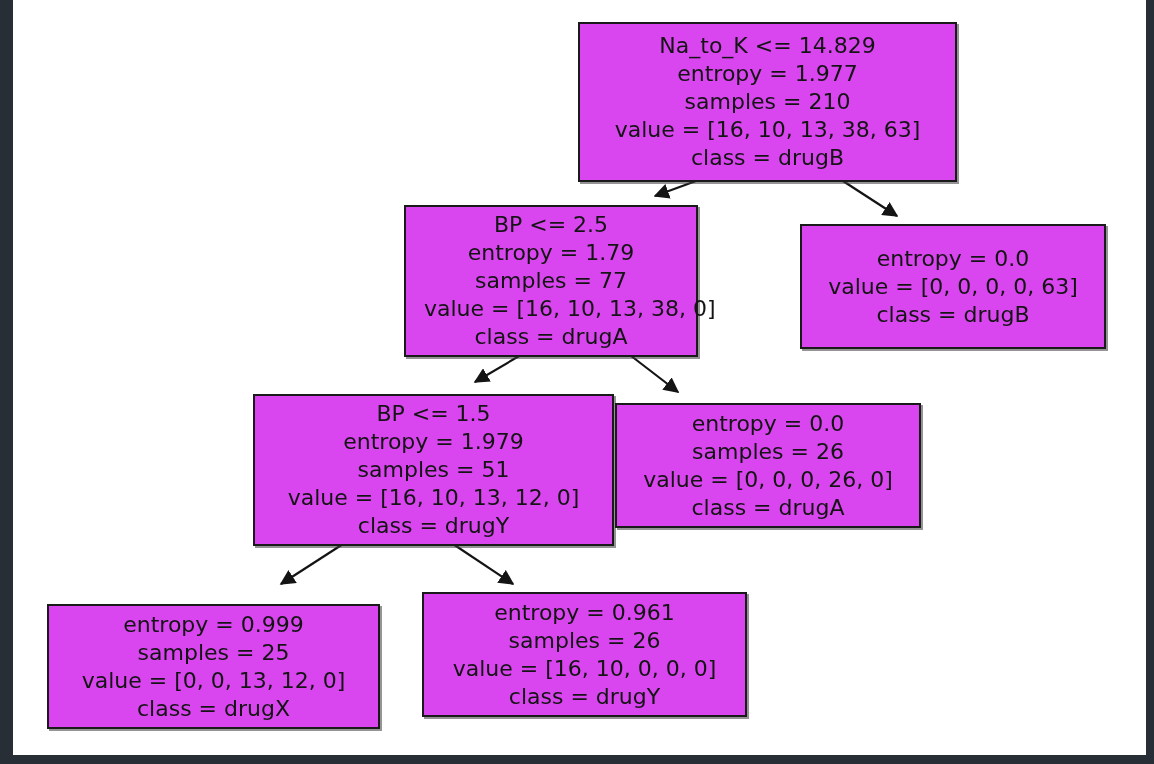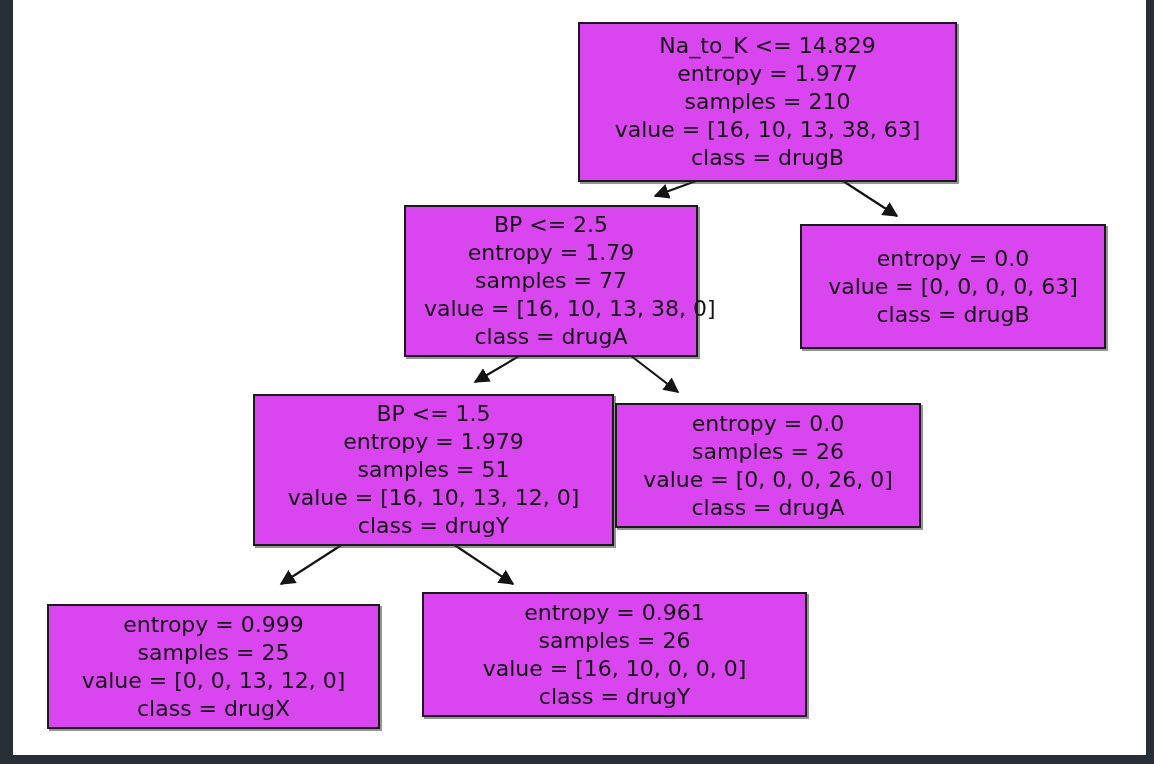--- a/index.html
+++ b/index.html
@@ -113,20 +113,20 @@
     <div class="node-line">class = drugA</div>
   </div>
 
   <div class="tree-node" style="left:34px; top:592px; width:333px; height:125px;margin-top:12px;">
     <div class="node-line">entropy = 0.999</div>
     <div class="node-line">samples = 25</div>
     <div class="node-line">value = [0, 0, 13, 12, 0]</div>
     <div class="node-line">class = drugX</div>
   </div>
 
-  <div class="tree-node" style="left:409px; top:592px; width:385px; height:125px;">
+  <div class="tree-node" style="left:409px; top:592px; width:325px; height:125px;">
     <div class="node-line">entropy = 0.961</div>
     <div class="node-line">samples = 26</div>
     <div class="node-line">value = [16, 10, 0, 0, 0]</div>
     <div class="node-line">class = drugY</div>
   </div>
 
 </div>
 
 </body></html>

